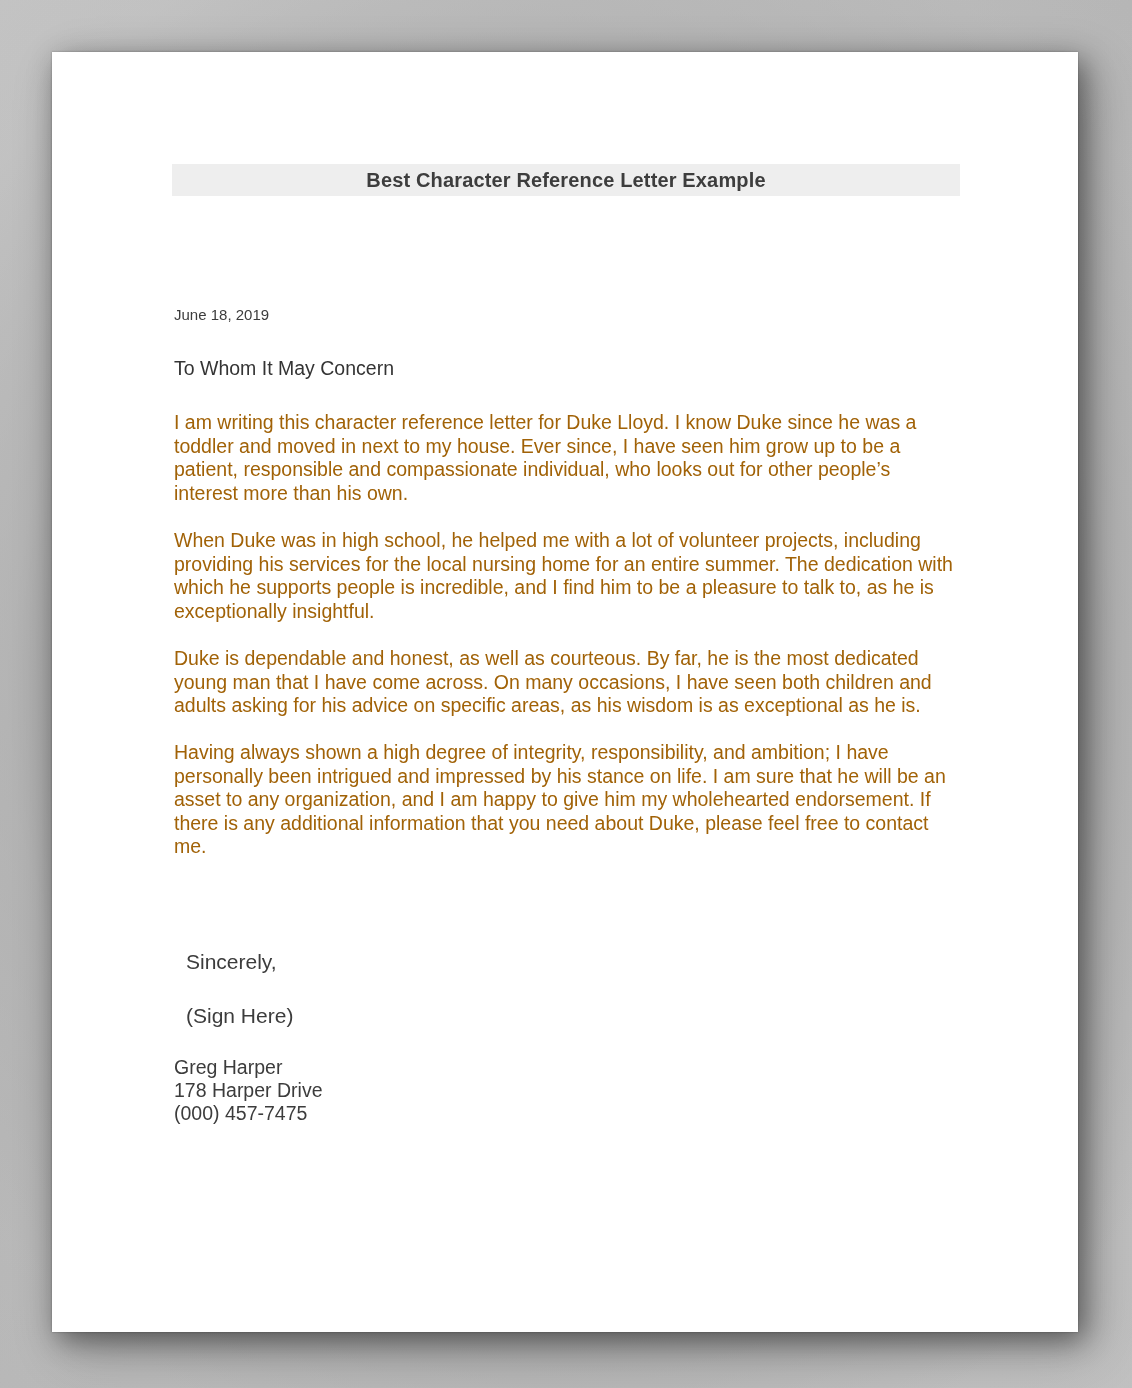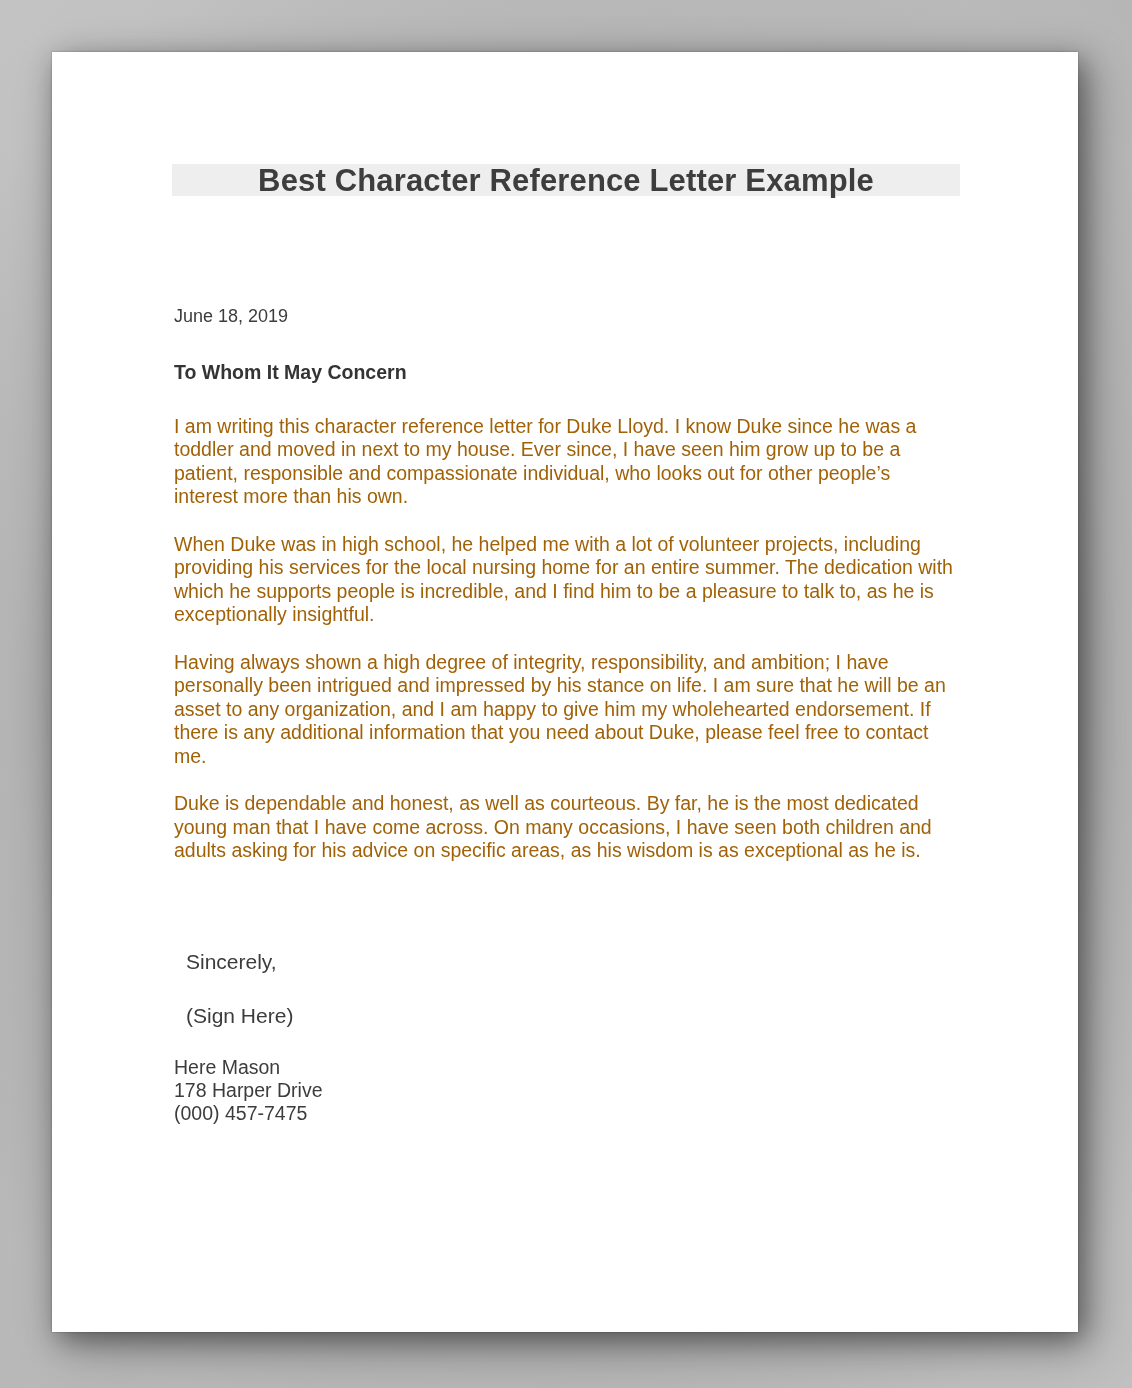--- a/index.html
+++ b/index.html
@@ -58,47 +58,47 @@
     left: 120px;
     top: 112px;
     width: 788px;
     height: 32px;
     background: #eeeeee;
     display: flex;
     align-items: center;
     justify-content: center;
   }
   .title-text {
-    font-size: 31px;
+    font-size: 20px;
     font-weight: bold;
     color: #3d3d3d;
     letter-spacing: 0.15px;
     white-space: nowrap;
     line-height: 1;
   }
 
   
   .letter-body {
     position: absolute;
     left: 122px;
     top: 253px;
     width: 784px;
   }
 
   .date-line {
-    font-size: 18px;
+    font-size: 15px;
     color: #3c3c3c;
     line-height: 1.28;
     margin: 0 0 32px 0;
     white-space: nowrap;
   }
 
   .salutation {
     font-size: 19.5px;
-    font-weight: bold;
+    font-weight: normal;
     color: #343434;
     line-height: 1.28;
     margin: 7px 0 30px 0;
     white-space: nowrap;
   }
 
   .para {
     font-size: 19.5px;
     color: #a16207;
     line-height: 1.205;
@@ -150,34 +150,34 @@
     <div class="letter-body">
 
       <p class="date-line">June 18, 2019</p>
 
       <p class="salutation">To Whom It May Concern</p>
 
       <p class="para">I am writing this character reference letter for Duke Lloyd. I know Duke since he was a toddler and moved in next to my house. Ever since, I have seen him grow up to be a patient, responsible and compassionate individual, who looks out for other people’s interest more than his own.</p>
 
       <p class="para">When Duke was in high school, he helped me with a lot of volunteer projects, including providing his services for the local nursing home for an entire summer. The dedication with which he supports people is incredible, and I find him to be a pleasure to talk to, as he is exceptionally insightful.</p>
 
+      <p class="para">Duke is dependable and honest, as well as courteous. By far, he is the most dedicated young man that I have come across. On many occasions, I have seen both children and adults asking for his advice on specific areas, as his wisdom is as exceptional as he is.</p>
+
       <p class="para">Having always shown a high degree of integrity, responsibility, and ambition; I have personally been intrigued and impressed by his stance on life. I am sure that he will be an asset to any organization, and I am happy to give him my wholehearted endorsement. If there is any additional information that you need about Duke, please feel free to contact me.</p>
-
-      <p class="para">Duke is dependable and honest, as well as courteous. By far, he is the most dedicated young man that I have come across. On many occasions, I have seen both children and adults asking for his advice on specific areas, as his wisdom is as exceptional as he is.</p>
 
     </div>
 
     <div class="closing">
 
       <p class="closing-line closing-sincerely">Sincerely,</p>
 
       <p class="closing-line closing-sign">(Sign Here)</p>
 
       <div class="signer-block">
-        <p class="signer-line">Here Mason</p>
+        <p class="signer-line">Greg Harper</p>
         <p class="signer-line">178 Harper Drive</p>
         <p class="signer-line">(000) 457-7475</p>
       </div>
 
     </div>
 
   </div>
 </div>
 
 </body></html>

